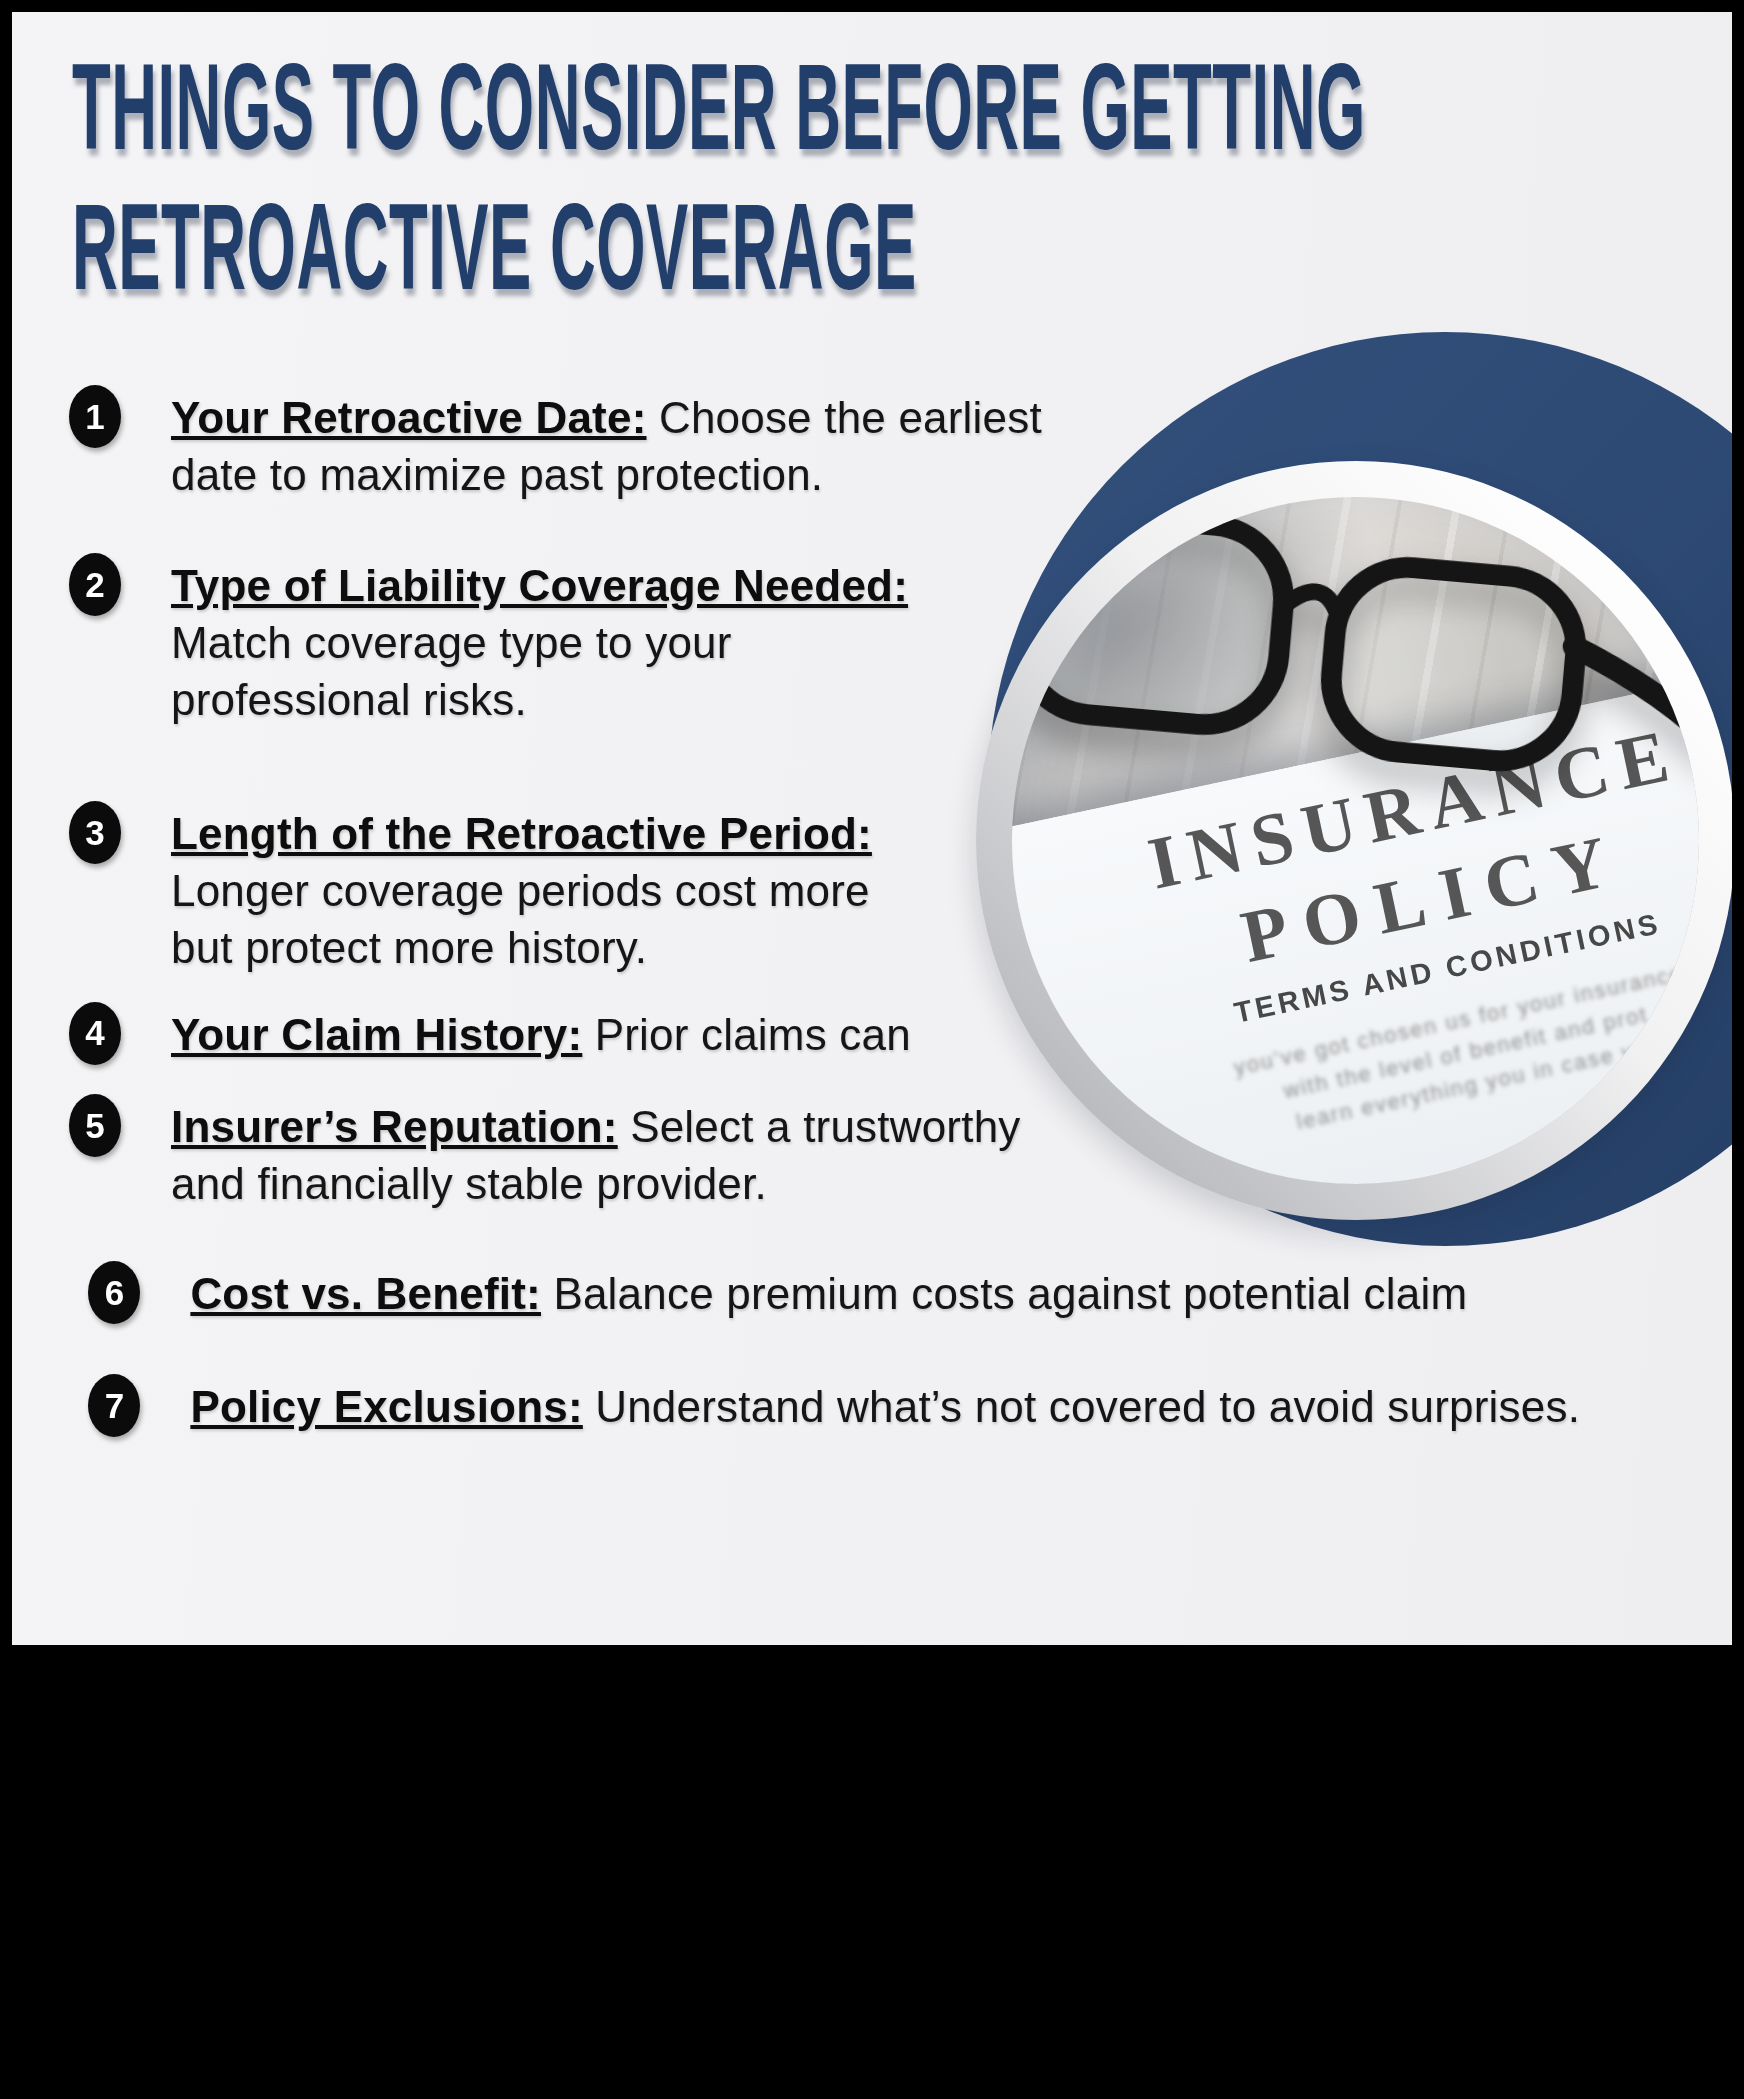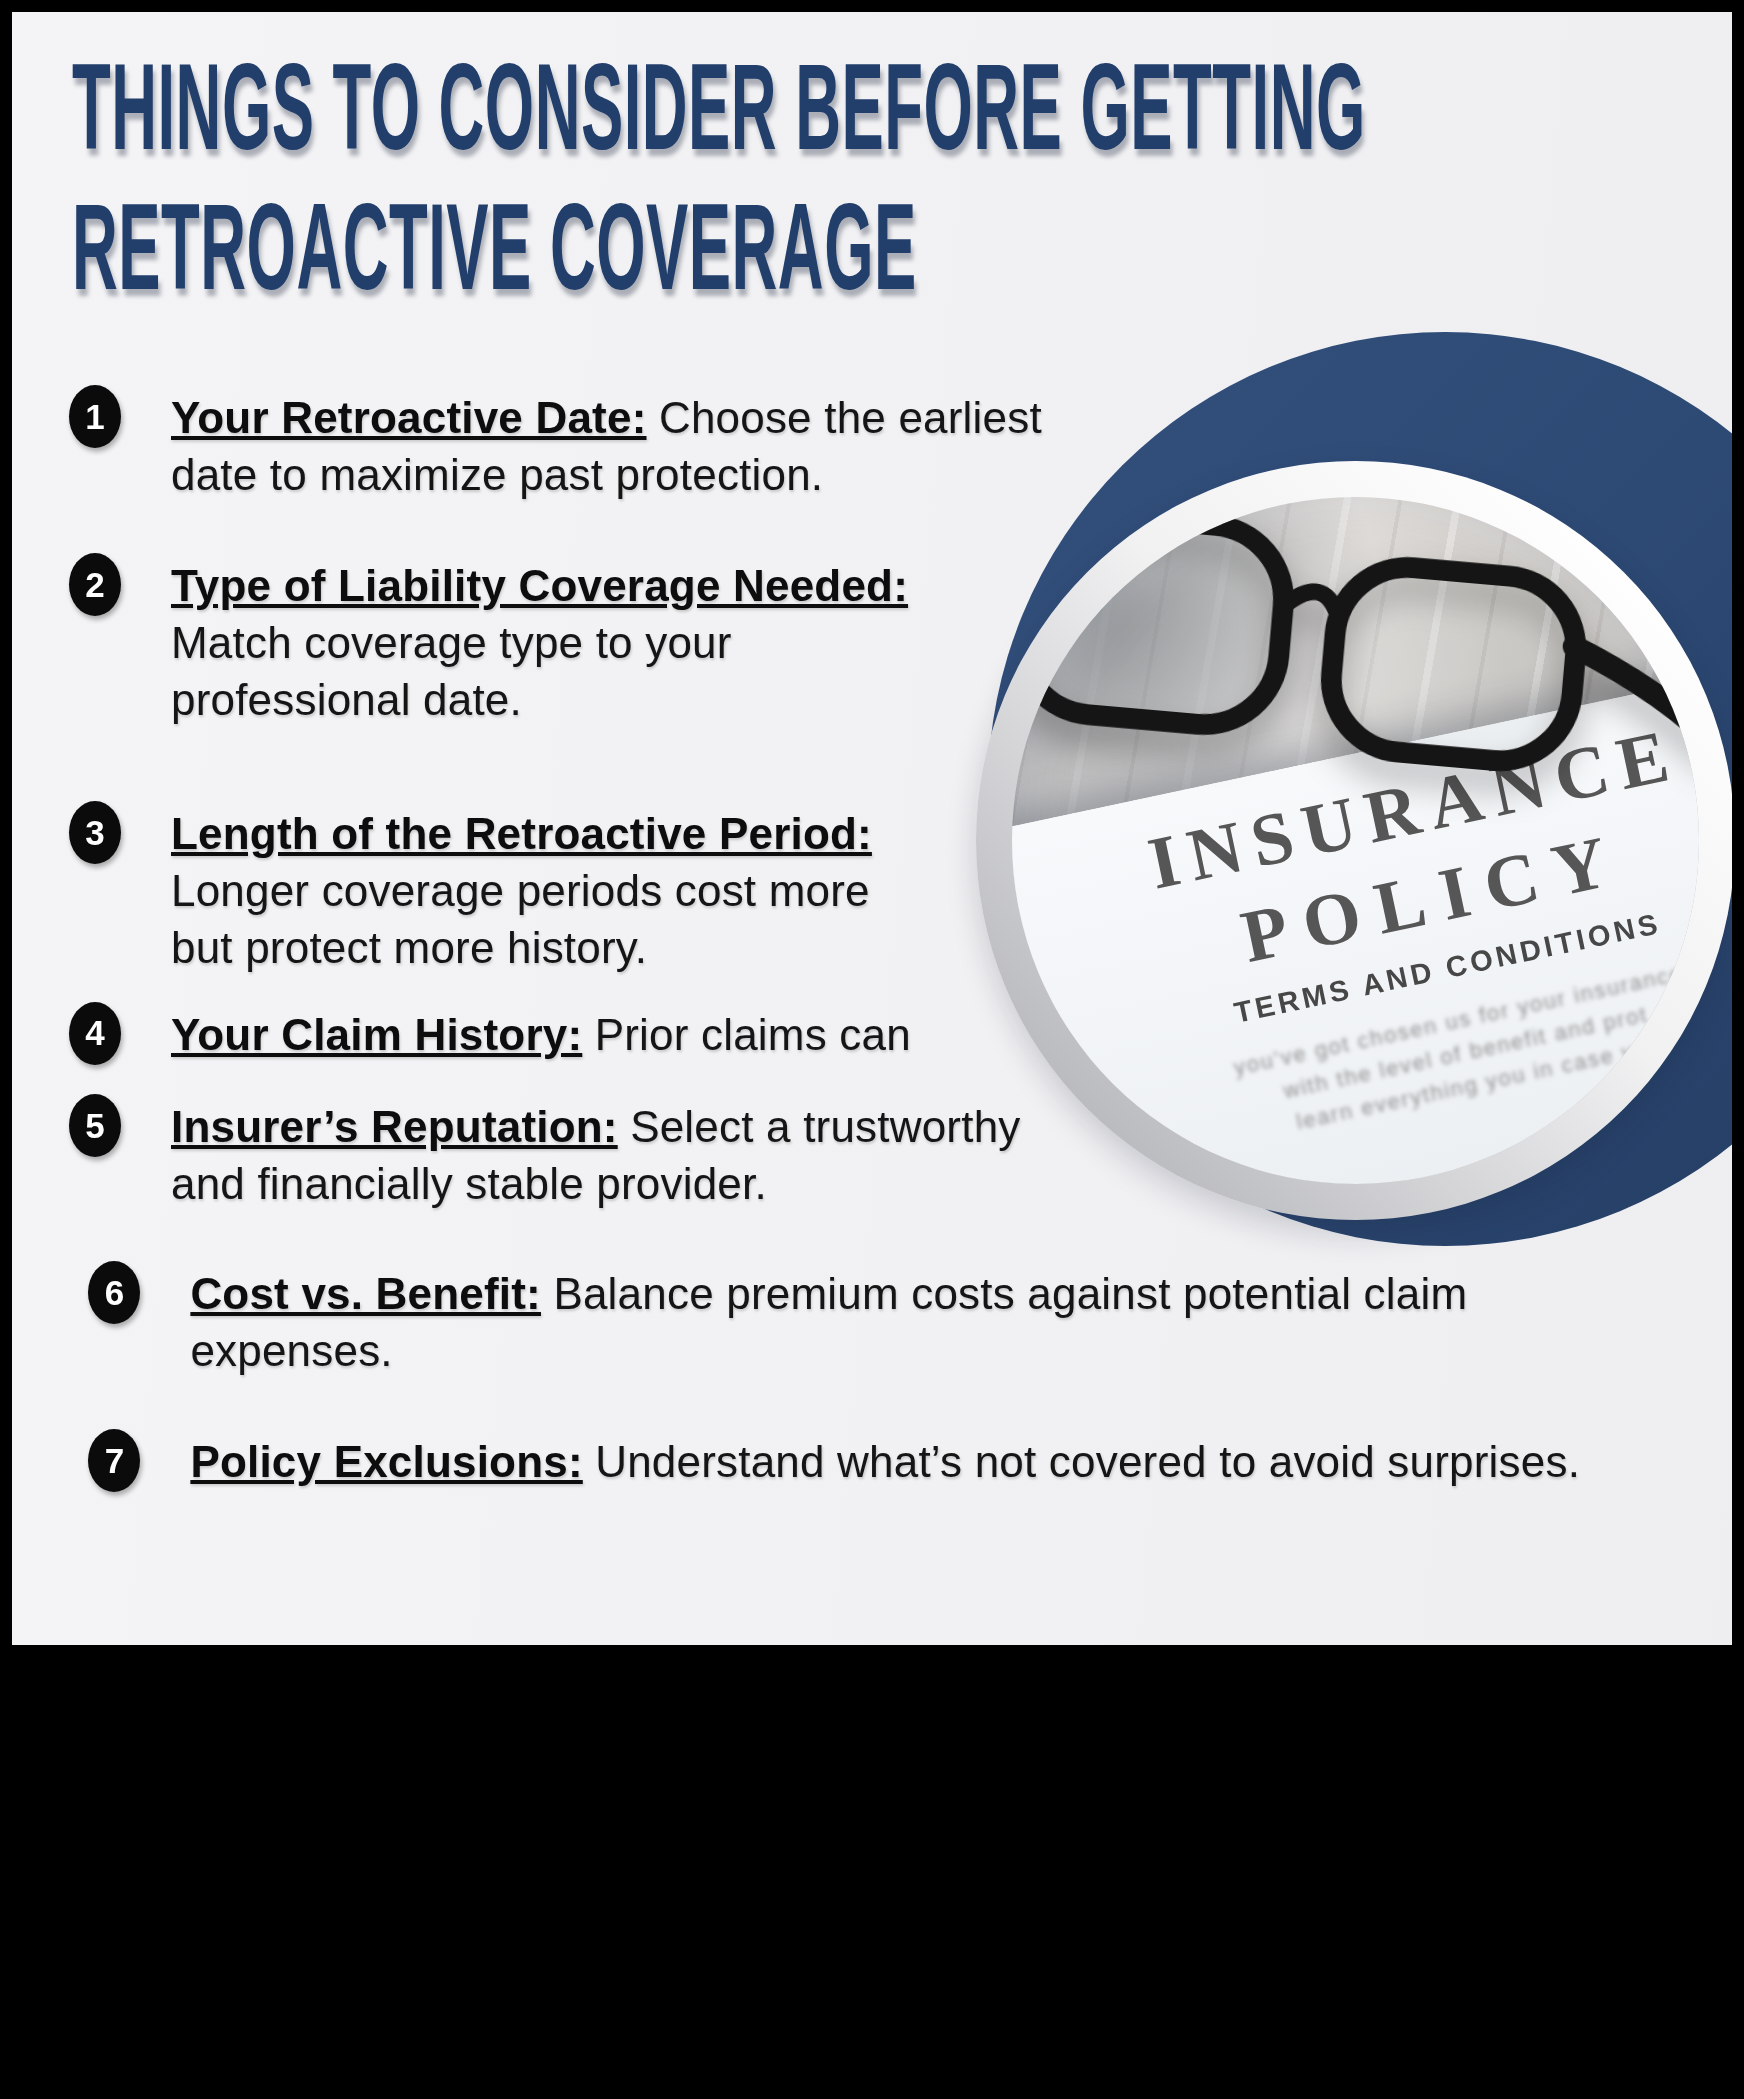--- a/index.html
+++ b/index.html
@@ -131,21 +131,21 @@
         <div><b>Your Retroactive Date:</b><span> Choose the earliest</span></div>
         <div>date to maximize past protection.</div>
       </div>
     </div>
 
     <div class="item">
       <div class="badge">2</div>
       <div class="txt">
         <div><b>Type of Liability Coverage Needed:</b><span></span></div>
         <div>Match coverage type to your</div>
-        <div>professional date.</div>
+        <div>professional risks.</div>
       </div>
     </div>
 
     <div class="item">
       <div class="badge">3</div>
       <div class="txt">
         <div><b>Length of the Retroactive Period:</b><span></span></div>
         <div>Longer coverage periods cost more</div>
         <div>but protect more history.</div>
       </div>
@@ -163,21 +163,20 @@
       <div class="txt">
         <div><b>Insurer’s Reputation:</b><span> Select a trustworthy</span></div>
         <div>and financially stable provider.</div>
       </div>
     </div>
 
     <div class="item">
       <div class="badge">6</div>
       <div class="txt">
         <div><b>Cost vs. Benefit:</b><span> Balance premium costs against potential claim</span></div>
-        <div>expenses.</div>
       </div>
     </div>
 
     <div class="item">
       <div class="badge">7</div>
       <div class="txt">
         <div><b>Policy Exclusions:</b><span> Understand what’s not covered to avoid surprises.</span></div>
       </div>
     </div>
 

